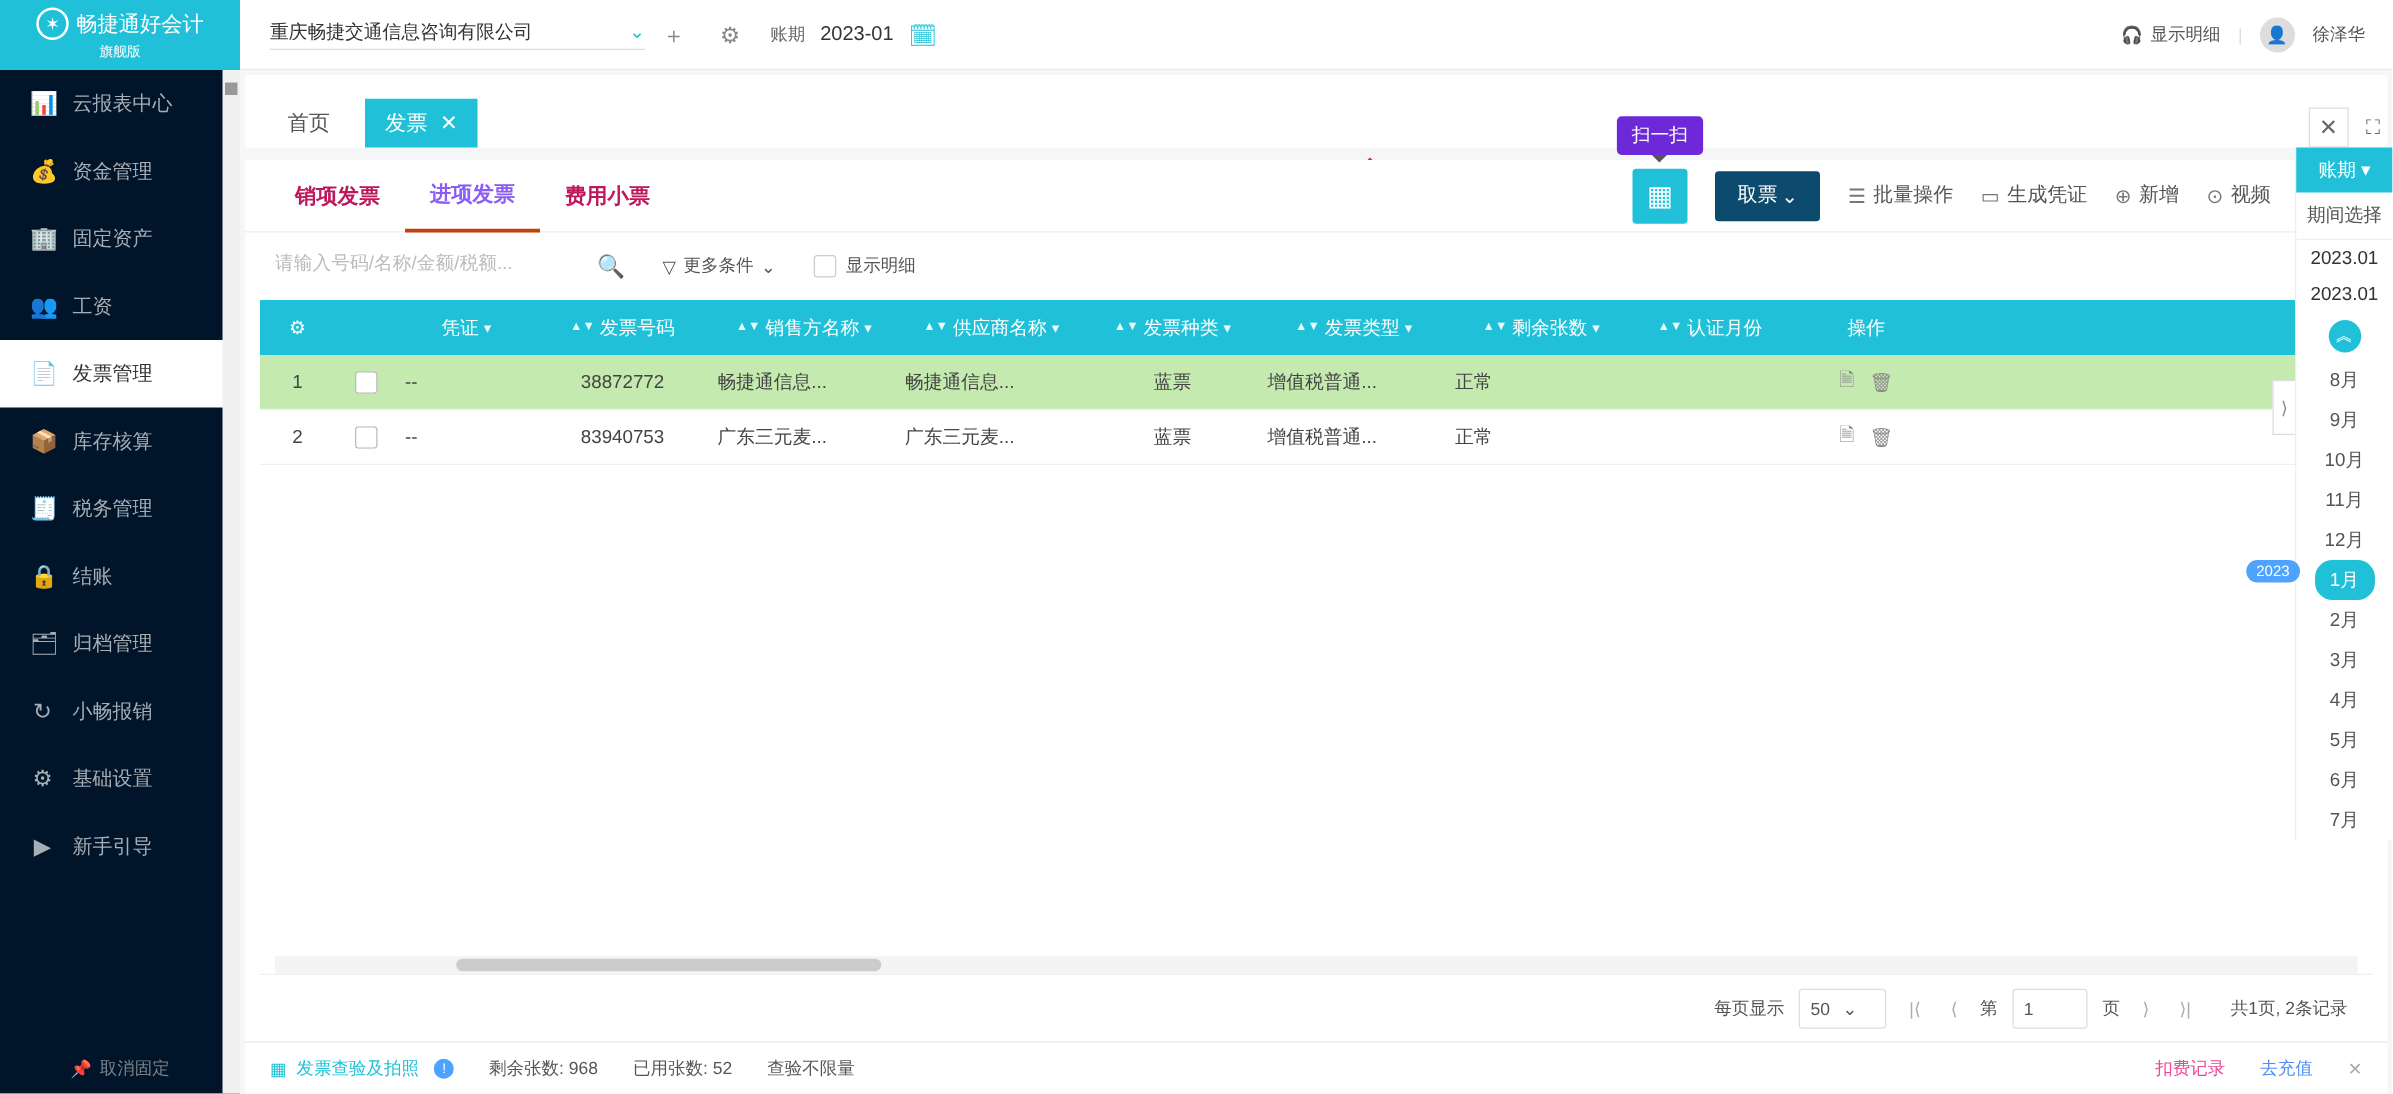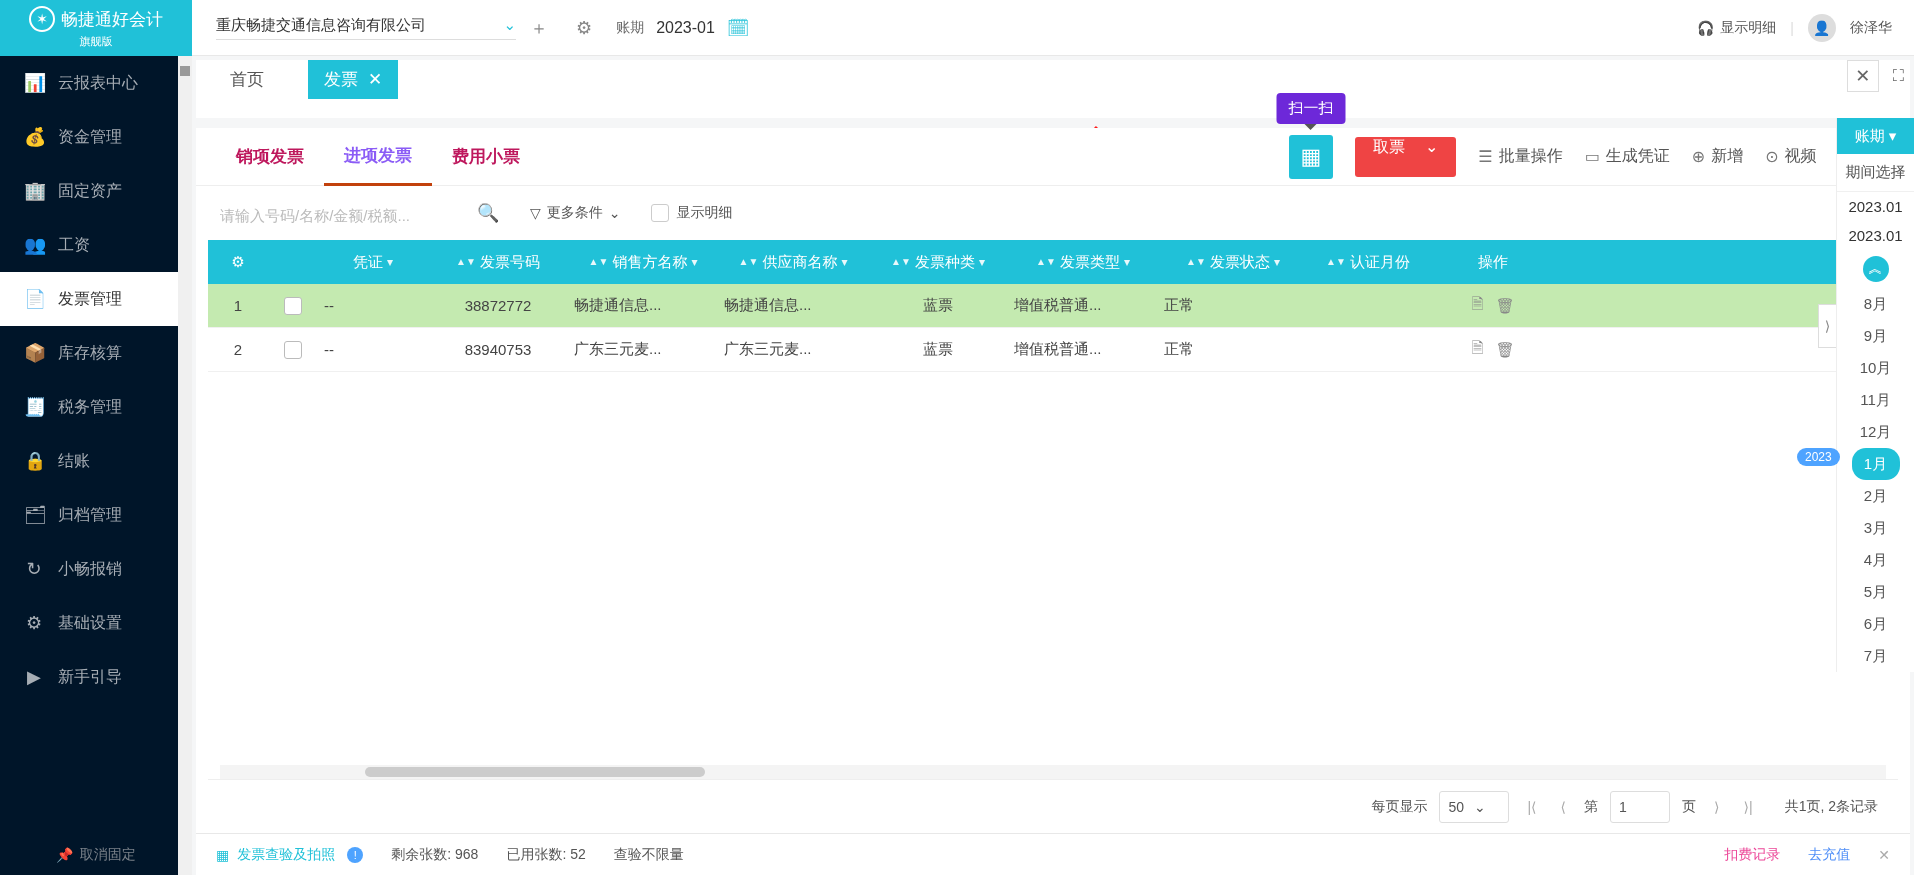--- a/index.html
+++ b/index.html
@@ -28,43 +28,43 @@
     .sidebar{width:192px;background:#001529;color:#a6adb4;display:flex;flex-direction:column;position:relative}
     .side-item{height:54px;display:flex;align-items:center;gap:14px;padding-left:24px;cursor:pointer;font-size:16px}
     .side-item.active{background:#fff;color:#333}
     .side-icon{width:20px;text-align:center;font-size:18px}
     .side-scroll{position:absolute;right:0;top:0;width:14px;height:100%;background:#f0f0f0}
     .side-scroll .handle{position:absolute;top:10px;left:2px;width:10px;height:10px;background:#999}
     .unpin{height:40px;display:flex;align-items:center;justify-content:center;gap:6px;color:#7a828a;font-size:14px;margin-top:auto}
     
     .main{flex:1;display:flex;flex-direction:column;background:#f5f6f7;position:relative}
     
-    .page-tabs{height:58px;background:#fff;display:flex;align-items:flex-start;padding-left:18px;gap:28px;margin:4px 4px 0 4px}
+    .page-tabs{height:58px;background:#fff;display:flex;align-items:flex-end;padding-left:18px;gap:12px;margin:4px 4px 0 4px}
     .ptab{padding:8px 16px;color:#555;font-size:17px;cursor:pointer}
     .ptab.home{background:transparent}
     .ptab.active{background:#20c1d8;color:#fff;display:flex;align-items:center;gap:10px}
     .page-tabs-right{margin-left:auto;display:flex;align-items:center;gap:14px;padding-right:6px}
     .close-all{width:32px;height:32px;display:flex;align-items:center;justify-content:center;border:1px solid #ddd;color:#666;cursor:pointer;font-size:18px}
     .expand{color:#666;cursor:pointer;font-size:16px}
     
     .card{margin:10px 4px 0 4px;background:#fff;flex:1;display:flex;flex-direction:column;position:relative}
     
     .subtabs-row{height:58px;display:flex;align-items:center;border-bottom:1px solid #eee;padding:0 20px}
     .subtab{padding:0 20px;height:58px;display:flex;align-items:center;font-size:17px;color:#be185d;cursor:pointer;font-weight:600}
     .subtab.active{color:#8b5cf6;border-bottom:3px solid #c2410c}
     .toolbar{margin-left:auto;display:flex;align-items:center;gap:22px}
     .qr-btn{width:44px;height:44px;background:#20c1d8;color:#fff;display:flex;align-items:center;justify-content:center;border-radius:3px;font-size:22px;position:relative}
     .qr-tooltip{position:absolute;top:-42px;left:50%;transform:translateX(-50%);background:#6d28d9;color:#fff;padding:6px 12px;border-radius:4px;white-space:nowrap;font-size:15px}
     .qr-tooltip::after{content:"";position:absolute;bottom:-6px;left:50%;transform:translateX(-50%);border:6px solid transparent;border-top-color:#555;border-bottom:none}
-    .green-btn{background:#ef4444;color:#fff;height:40px;padding:0 18px;display:flex;align-items:flex-start;gap:20px;border-radius:3px;cursor:pointer;font-size:16px}
+    .green-btn{background:#0c4a6e;color:#fff;height:40px;padding:0 18px;display:flex;align-items:center;gap:3px;border-radius:3px;cursor:pointer;font-size:16px}
     .tool-link{display:flex;align-items:center;gap:6px;color:#555;cursor:pointer;font-size:16px}
     .tool-link .ti{color:#777}
     
     .filter-row{height:54px;display:flex;align-items:center;padding:0 24px;gap:30px}
-    .search-wrap{display:flex;align-items:flex-end;width:280px;border-bottom:1px solid transparent}
+    .search-wrap{display:flex;align-items:flex-start;width:280px;border-bottom:1px solid transparent}
     .search-input{border:none;outline:none;flex:1;font-size:15px;color:#333}
     .search-input::placeholder{color:#bbb}
     .search-icon{color:#20c1d8;font-size:18px}
     .more-cond{display:flex;align-items:center;gap:6px;color:#555;cursor:pointer}
     .chk{display:flex;align-items:center;gap:8px;color:#555}
     .chkbox{width:18px;height:18px;border:1px solid #ccc;border-radius:3px}
     
     .table-wrap{flex:1;padding:0 12px;overflow:hidden;display:flex;flex-direction:column}
     .thead{display:flex;background:#20c1d8;color:#fff;height:44px;align-items:center;font-size:15px}
     .th,.td{flex-shrink:0;display:flex;align-items:center;justify-content:center;padding:0 6px;overflow:hidden;white-space:nowrap;text-overflow:ellipsis}
@@ -315,21 +315,21 @@
                 <span>发票种类</span>
                 <span class="flt">▾</span>
               </div>
           <div class="th c-type">
                 <span class="sort">▲▼</span>
                 <span>发票类型</span>
                 <span class="flt">▾</span>
               </div>
           <div class="th c-status">
                 <span class="sort">▲▼</span>
-                <span>发票状态</span>
+                <span>剩余张数</span>
                 <span class="flt">▾</span>
               </div>
           <div class="th c-month">
                 <span class="sort">▲▼</span>
                 <span>认证月份</span>
               </div>
           <div class="th c-op">
                 <span>操作</span>
               </div>
         </div>

